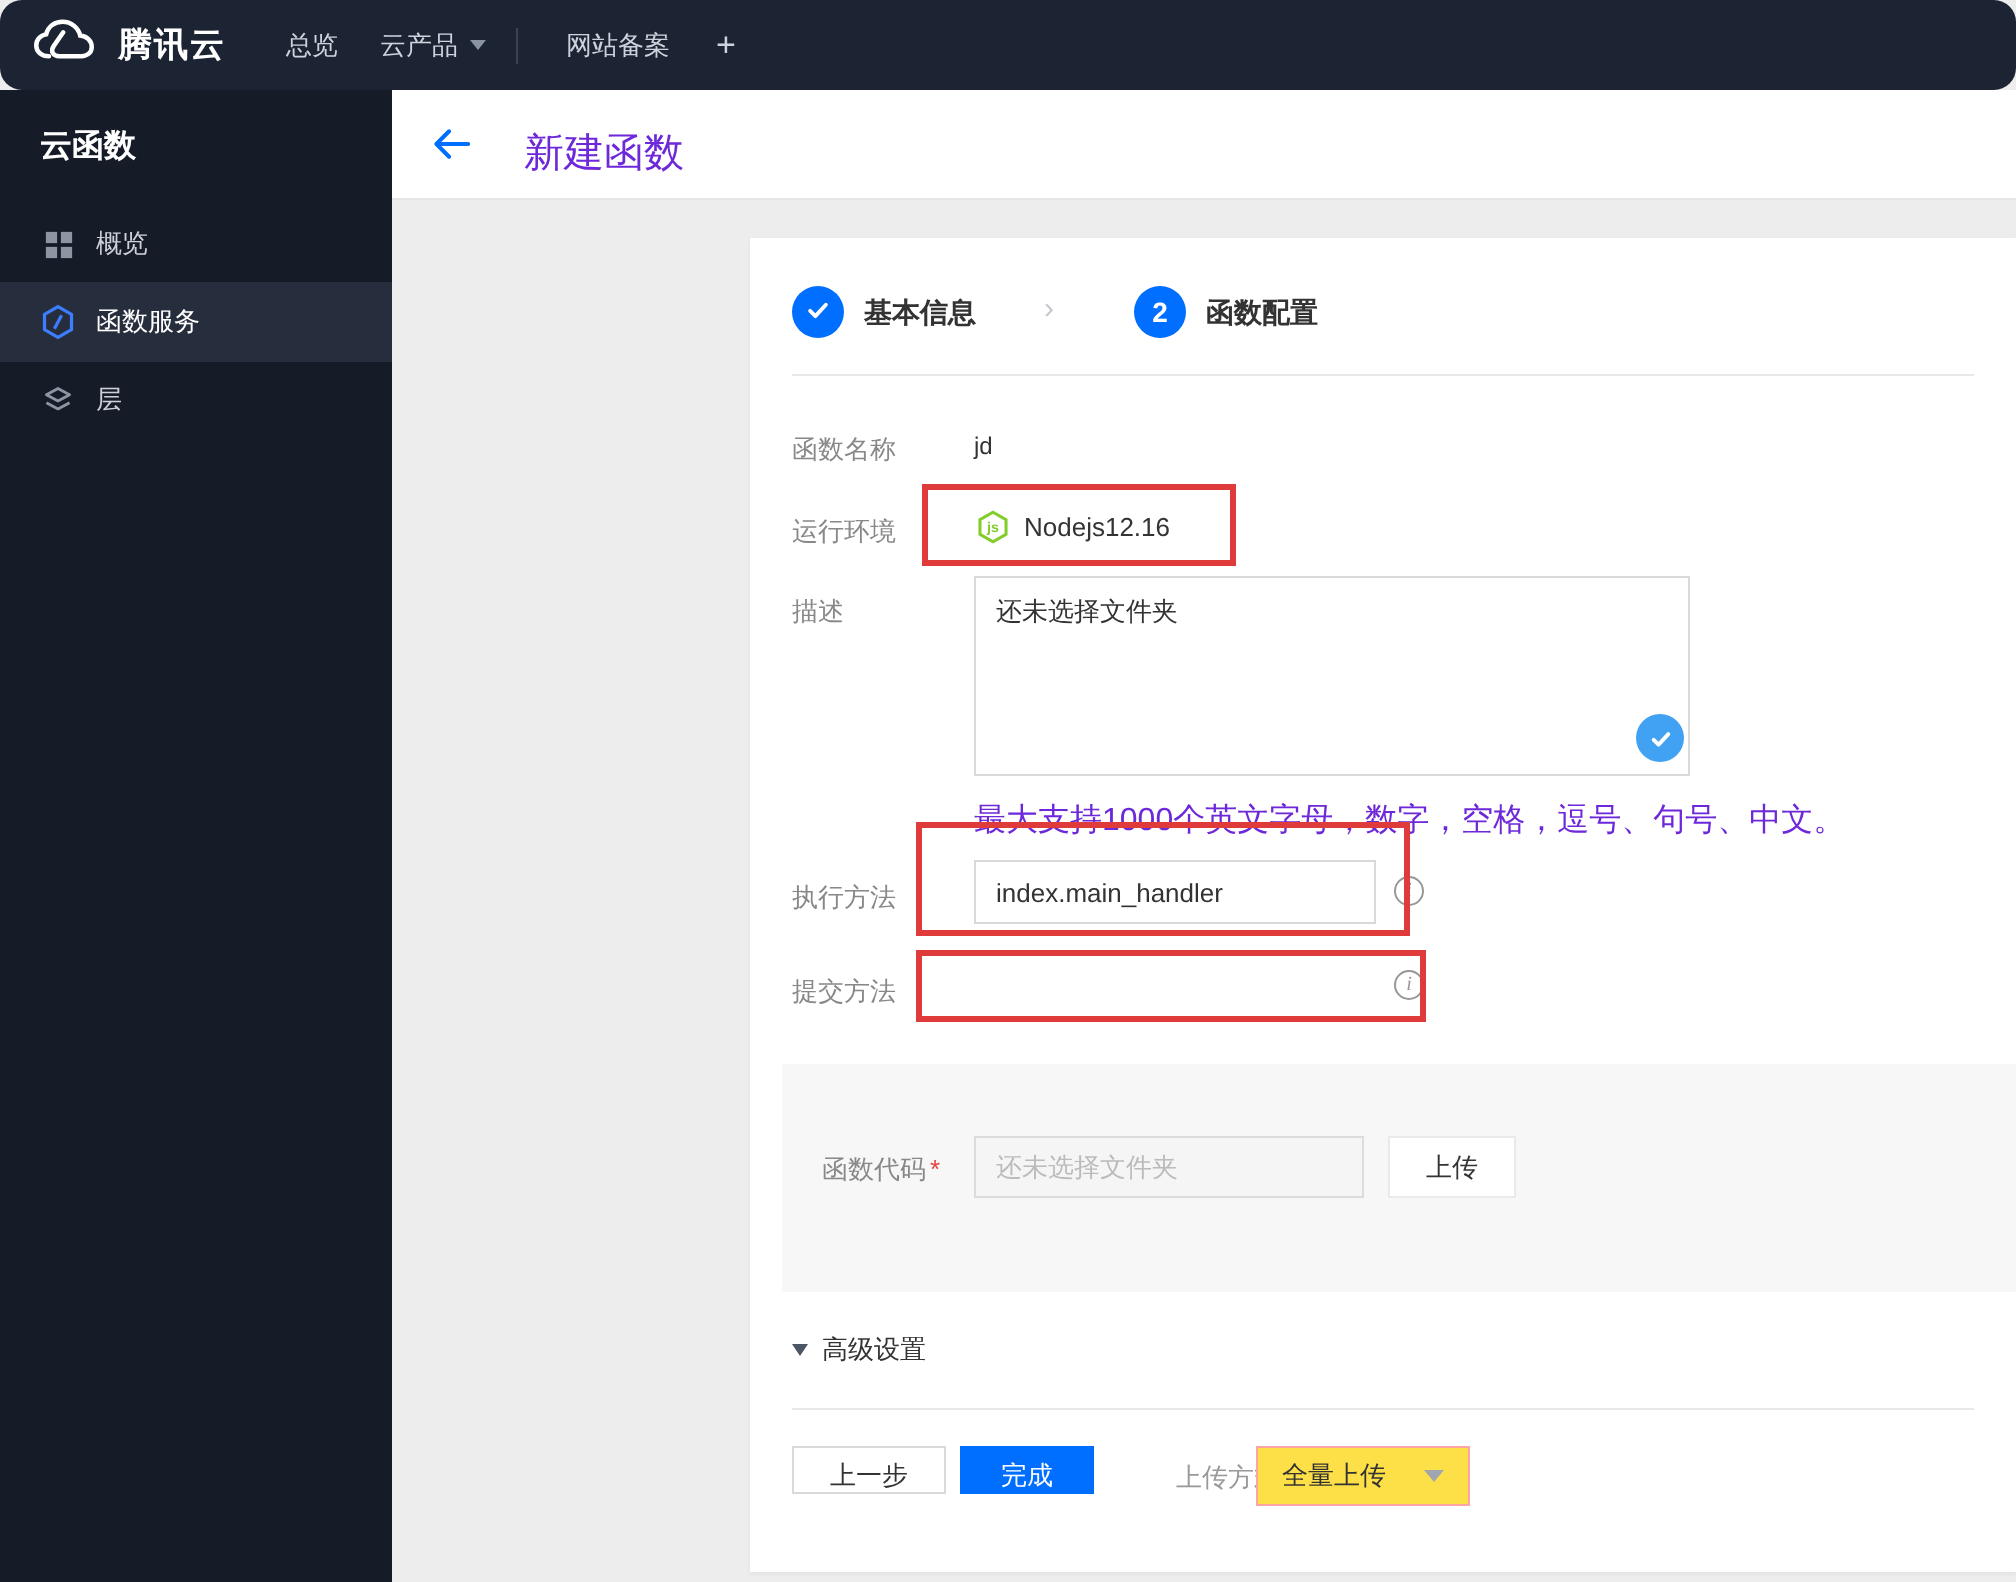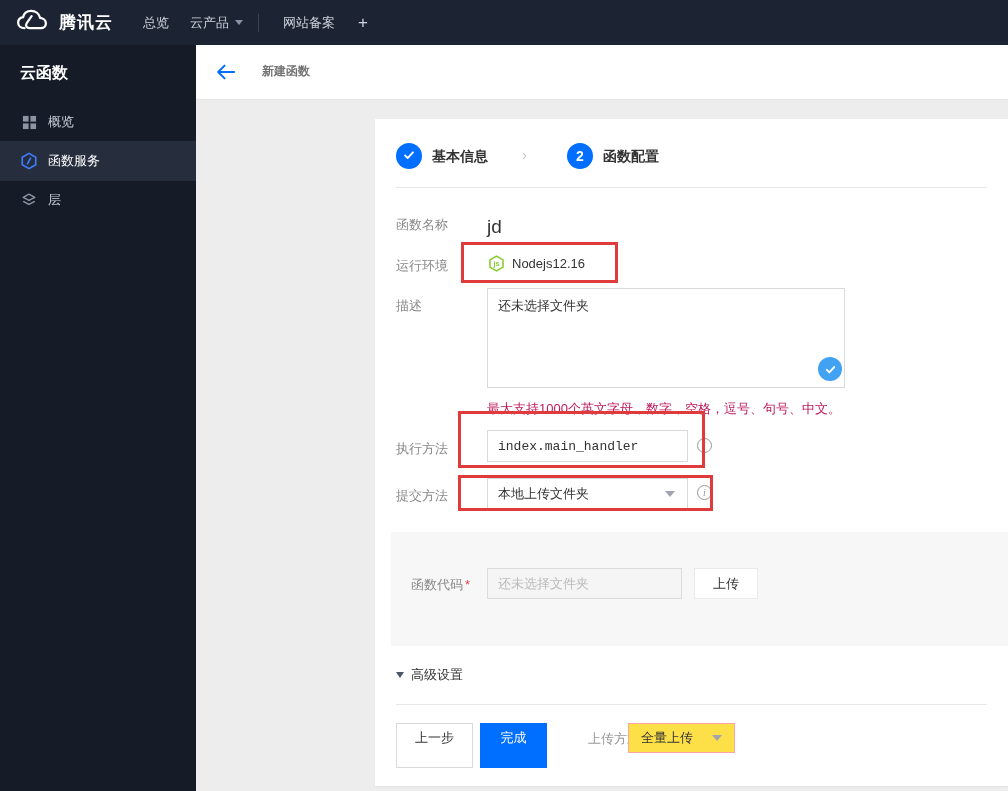--- a/index.html
+++ b/index.html
@@ -2,70 +2,70 @@
 <html><head>
 <meta charset="utf-8">
 <style>
   * { margin:0; padding:0; box-sizing:border-box; }
   html,body { width:1008px; height:791px; }
   body {
     font-family:"Liberation Sans","DejaVu Sans",sans-serif;
     position:relative; overflow:hidden; background:#ededed; font-size:13px;
   }
   
-  .topnav { position:absolute; left:0; top:0; width:1008px; height:45px; background:#1c2433; z-index:30; }
+  .topnav { position:absolute; left:0; top:0; width:1008px; height:45px; background:#1c2433; z-index:30;border-radius:11px; }
   .brand { position:absolute; left:14px; top:0; height:45px; display:flex; align-items:center; }
   .brand-name { color:#fff; font-size:17px; font-weight:bold; margin-left:9px; letter-spacing:1px; }
   .nav-item { position:absolute; top:0; height:45px; display:flex; align-items:center; color:#cdd3dd; font-size:13px; cursor:pointer; }
   .nav-item .caret { margin-left:6px; width:0; height:0; border-left:4px solid transparent; border-right:4px solid transparent; border-top:5px solid #8a93a3; }
   .nav-divider { position:absolute; left:258px; top:14px; width:1px; height:18px; background:#3a4254; }
   .nav-plus { position:absolute; left:358px; top:0; height:45px; display:flex; align-items:center; color:#cdd3dd; font-size:17px; cursor:pointer; }
   
   .sidebar { position:absolute; left:0; top:45px; width:196px; height:746px; background:#151b27; z-index:20;padding-left:36px; }
   .sidebar-title { position:absolute; left:20px; top:18px; color:#fff; font-size:16px; font-weight:bold; }
   .side-item { position:absolute; left:0; width:196px; display:flex; align-items:center; padding-left:20px; color:#ccd1d9; font-size:13px; cursor:pointer; }
   .side-item .s-icon { width:18px; height:18px; margin-right:10px; display:flex; align-items:center; justify-content:center; }
   .side-item.active { background:#262e3d; color:#fff; }
   
   .page-header { position:absolute; left:196px; top:45px; width:812px; height:55px; background:#fff; border-bottom:1px solid #e6e6e6; z-index:10; }
   .back-btn { position:absolute; left:18px; top:17px; width:24px; height:22px; cursor:pointer; }
-  .page-title { position:absolute; left:66px; top:18px; font-size:12px; font-weight:bold; color:#737373; }
+  .page-title { position:absolute; left:66px; top:18px; font-size:20px; font-weight:normal; color:#6d28d9; }
   
   .content-bg { position:absolute; left:196px; top:100px; width:812px; height:691px; background:#ededed; }
   .card { position:absolute; left:375px; top:119px; width:633px; height:667px; background:#fff; box-shadow:0 1px 2px rgba(0,0,0,0.05); }
   
   .step-circle { position:absolute; width:26px; height:26px; border-radius:50%; background:#006eff; color:#fff; display:flex; align-items:center; justify-content:center; font-size:14px; font-weight:bold; }
   .step-label { position:absolute; top:29px; font-size:14px; font-weight:bold; color:#333; }
   .step-chevron { position:absolute; left:147px; top:27px; color:#c5c8ce; font-size:15px; }
   .divider { position:absolute; left:21px; right:21px; border-top:1px solid #e8e8e8; }
   
   .f-label { position:absolute; left:21px; font-size:13px; color:#888; }
-  .f-value { position:absolute; font-size:19px; color:#333; }
+  .f-value { position:absolute; font-size:12px; color:#333; }
   .desc-box { position:absolute; left:112px; top:169px; width:358px; height:100px; border:1px solid #d9d9d9; padding:8px 10px; font-size:13px; color:#333; background:#fff; }
   .desc-check { position:absolute; left:443px; top:238px; width:24px; height:24px; border-radius:50%; background:#41a1f2; display:flex; align-items:center; justify-content:center; }
-  .hint { position:absolute; font-size:13px; color:#be185d; }
-  .text-input { position:absolute; left:112px; top:311px; width:201px; height:32px; border:1px solid #d9d9d9; padding:12px 10px; font-size:13px; color:#333; background:#fff; font-family:Liberation Mono, monospace; }
+  .hint { position:absolute; font-size:16px; color:#6d28d9; }
+  .text-input { position:absolute; left:112px; top:311px; width:201px; height:32px; border:1px solid #d9d9d9; padding:12px 10px; font-size:13px; color:#333; background:#fff; font-family:Liberation Sans, sans-serif; }
   .select-box { position:absolute; left:112px; top:359px; width:201px; height:31px; border:1px solid #d9d9d9; background:#fff; display:flex; align-items:center; padding:0 10px; font-size:13px; color:#333; cursor:pointer; }
   .select-caret { position:absolute; right:12px; width:0; height:0; border-left:5px solid transparent; border-right:5px solid transparent; border-top:6px solid #a0a6b0; }
   .info-i { display:inline-flex; width:15px; height:15px; border:1px solid #979797; border-radius:50%; color:#979797; font-size:10px; align-items:center; justify-content:center; font-family:"Liberation Serif",serif; font-style:italic; background:#fff; }
   .info-abs { position:absolute; }
   
   .code-section { position:absolute; left:16px; top:413px; width:617px; height:114px; background:#f7f7f7; }
   .code-label { position:absolute; left:20px; top:44px; font-size:13px; color:#888; }
   .req { color:#e54545; margin-left:2px; }
   .file-input { position:absolute; left:96px; top:36px; width:195px; height:31px; border:1px solid #dcdcdc; background:#f5f5f5; padding:0 10px; font-size:13px; color:#333; font-family:inherit; }
   .file-input::placeholder { color:#bbb; }
   .upload-btn { position:absolute; left:303px; top:36px; width:64px; height:31px; background:#fff; border:1px solid #eaeaea; font-size:13px; color:#333; text-align:center; line-height:29px; cursor:pointer; }
   .code-hint { position:absolute; left:96px; top:78px; font-size:12px; color:#666; }
   
   .advanced { position:absolute; left:21px; top:547px; display:flex; align-items:center; cursor:pointer; }
   .adv-tri { width:0; height:0; border-left:4px solid transparent; border-right:4px solid transparent; border-top:6px solid #4a5566; margin-right:7px; }
   .adv-label { font-size:13px; color:#333; }
   
-  .btn { position:absolute; top:604px; height:45px; font-size:13px; text-align:center; line-height:28px; cursor:pointer; }
+  .btn { position:absolute; top:604px; height:24px; font-size:13px; text-align:center; line-height:28px; cursor:pointer; }
   .btn-prev { left:21px; width:77px; background:#fff; border:1px solid #d9d9d9; color:#333; }
   .btn-finish { left:105px; width:67px; background:#006eff; border:1px solid #006eff; color:#fff; }
   .upmode-label { position:absolute; left:177px; top:611px; font-size:13px; color:#999; display:flex; align-items:center; gap:3px;margin-left:36px; }
   .mode-select { position:absolute; left:253px; top:604px; width:107px; height:30px; border:1px solid #fca5a5; background:#fde047; display:flex; align-items:center; padding:0 12px; font-size:13px; color:#333; cursor:pointer; }
   
   .redbox { position:absolute; border:3px solid #e03b3b; pointer-events:none; z-index:5; }
   .rb1 { left:86px; top:123px; width:157px; height:41px; }
   .rb2 { left:83px; top:292px; width:247px; height:57px; }
   .rb3 { left:83px; top:356px; width:255px; height:36px; }
   .runtime-row { position:absolute; left:113px; top:136px; display:flex; align-items:center; }
@@ -182,24 +182,20 @@
       </svg>
   </div>
   <div class="hint" style="left:112px; top:281px;">最大支持1000个英文字母，数字，空格，逗号、句号、中文。</div>
 
   <div class="f-label" style="top:321px;">执行方法</div>
   <input class="text-input" type="text" value="index.main_handler" style="">
   <span class="info-i info-abs" style="left:322px; top:319px;">i</span>
   <div class="redbox rb2"></div>
 
   <div class="f-label" style="top:368px;">提交方法</div>
-  <div class="select-box">
-    <span>本地上传文件夹</span>
-    <span class="select-caret"></span>
-  </div>
   <span class="info-i info-abs" style="left:322px; top:366px;">i</span>
   <div class="redbox rb3"></div>
 
   <div class="code-section">
     <div class="code-label">
       <span>函数代码</span><span class="req">*</span>
     </div>
     <input class="file-input" type="text" disabled="" placeholder="还未选择文件夹" style="">
     <div class="upload-btn">上传</div>
   </div>

